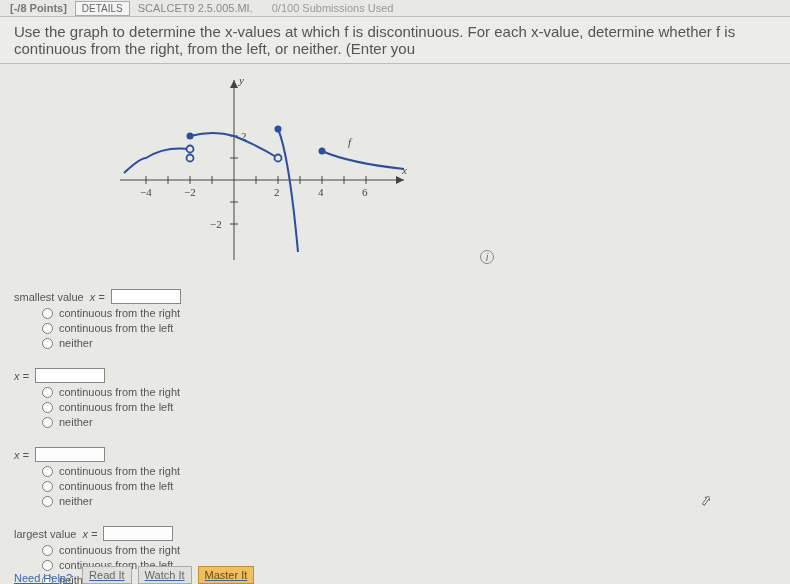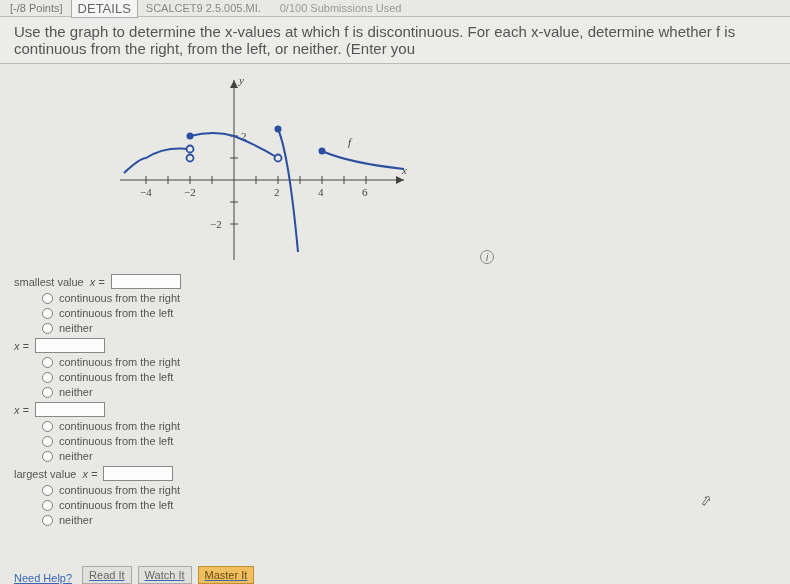--- a/index.html
+++ b/index.html
@@ -14,26 +14,26 @@
     }
     .top-bar {
       display: flex;
       align-items: center;
       gap: 8px;
       padding: 0 10px;
       height: 16px;
       color: #888;
       font-size: 11px;
     }
-    .top-bar .points { font-weight: normal; color: #777; }
+    .top-bar .points { font-weight: bold; color: #777; }
     .details-btn {
       border: 1px solid #aaa;
       background: #f5f5f5;
       padding: 1px 6px;
-      font-size: 13px;
+      font-size: 10px;
       color: #666;
     }
     .top-bar .book { color: #888; }
     .top-bar .subs { color: #999; margin-left: 11px; }
     .question-bar {
       border-top: 1px solid #bbb;
       border-bottom: 1px solid #bbb;
       padding: 6px 14px;
       background: #ececea;
       font-size: 15px;
@@ -53,21 +53,21 @@
       margin-top: 4px;
     }
     .row {
       display: flex;
       align-items: center;
       gap: 6px;
       margin: 2px 0;
       font-size: 11px;
       color: #555;
     }
-    .row.label-row { margin-top: 4px; }
+    .row.label-row { margin-top: 19px; }
     .row .prefix { color: #555; }
     .row .var { font-style: italic; }
     .text-input {
       width: 70px;
       height: 15px;
       border: 1px solid #888;
       background: #fdfdfd;
       font-size: 11px;
       padding: 0 2px;
     }

